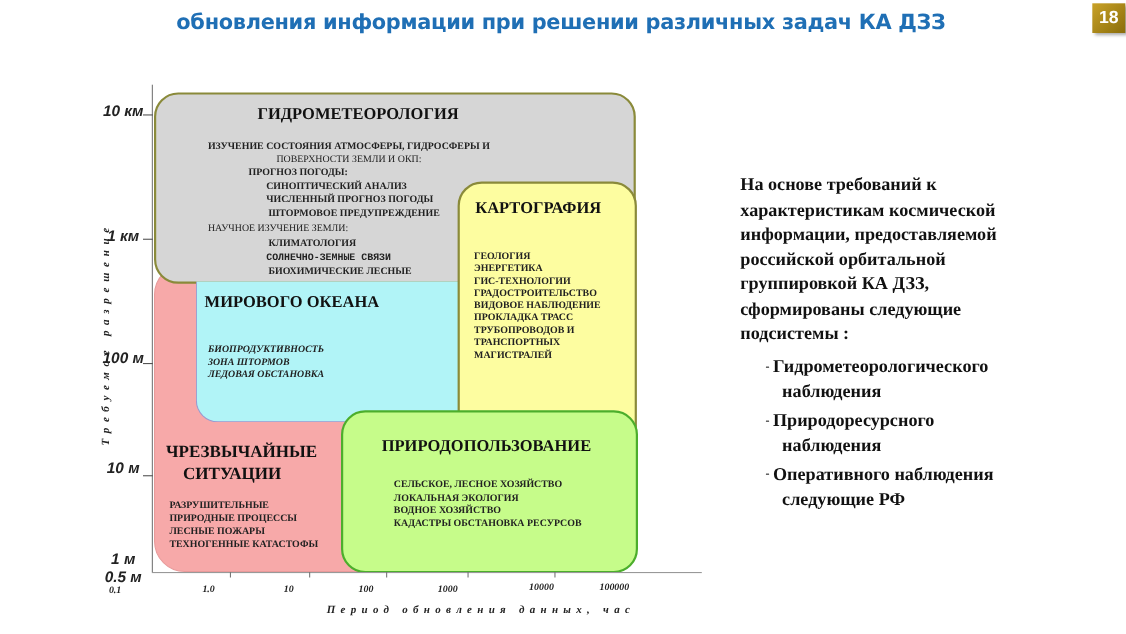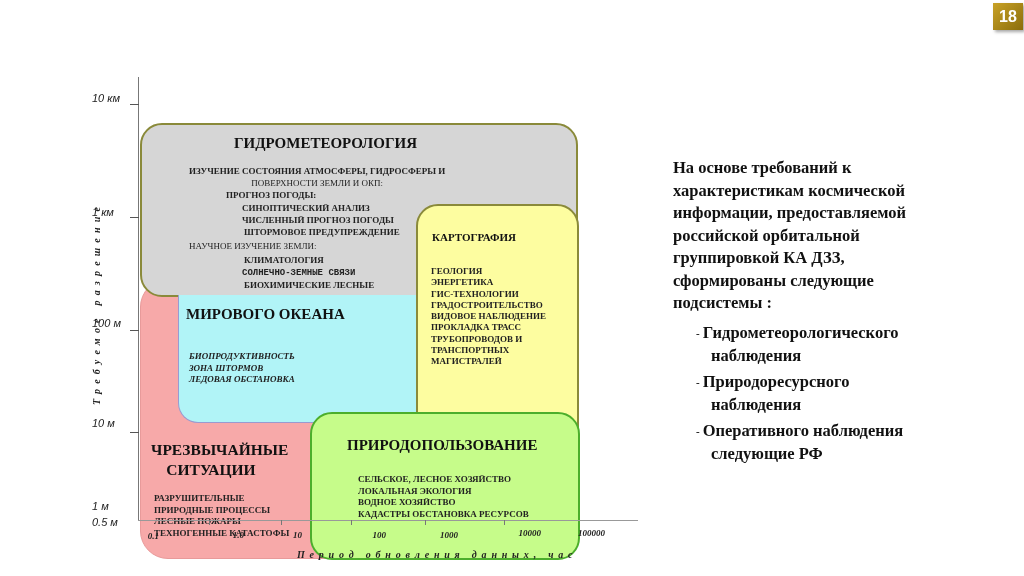--- a/index.html
+++ b/index.html
@@ -22,37 +22,37 @@
     font-family: "Liberation Sans", sans-serif;
     box-shadow: 2px 2px 3px rgba(0,0,0,0.35);
   }
   .chart { position: absolute; left: 0; top: 0; width: 650px; height: 576px; }
   .axis-y { position: absolute; left: 138px; top: 77px; width: 1px; height: 443px; background: #777; }
   .axis-x { position: absolute; left: 138px; top: 520px; width: 500px; height: 1px; background: #999; }
   .ytick { position: absolute; left: 130px; width: 9px; height: 1px; background: #555; }
   .xtick { position: absolute; top: 520px; width: 1px; height: 5px; background: #777; }
   .ylabel {
     position: absolute; font-family: "Liberation Sans", sans-serif; font-style: italic;
-    font-weight: normal; font-size: 11px; color: #222; text-align: left; width: 40px;
+    font-weight: bold; font-size: 14px; color: #222; text-align: center; width: 40px;
   }
   .xlabel {
     position: absolute; top: 530px; font-family: "Liberation Serif", serif; font-style: italic;
-    font-weight: bold; font-size: 9px; color: #222; text-align: right; width: 60px;
+    font-weight: bold; font-size: 9px; color: #222; text-align: left; width: 60px;
   }
   .y-axis-title {
     position: absolute; left: 91px; top: 405px; transform-origin: left top; transform: rotate(-90deg);
     font-family: "Liberation Serif", serif; font-style: italic; font-weight: bold;
     font-size: 10px; letter-spacing: 5.2px; color: #222; white-space: nowrap;
   }
   .x-axis-title {
     position: absolute; left: 297px; top: 549px;
     font-family: "Liberation Serif", serif; font-style: italic; font-weight: bold;
     font-size: 10px; letter-spacing: 4.8px; color: #222; white-space: nowrap;
   }
-  .box { position: absolute; box-sizing: border-box; font-family: "Liberation Serif", serif; color: #111; margin-top: 39px; }
+  .box { position: absolute; box-sizing: border-box; font-family: "Liberation Serif", serif; color: #111; }
   .box-pink { left: 140px; top: 240px; width: 260px; height: 280px; background: #f7a9a9; border: 1.5px solid #e89a9a; border-radius: 28px; }
   .box-gray { left: 140px; top: 84px; width: 438px; height: 174px; background: #d6d6d6; border: 2px solid #8a8a3a; border-radius: 22px; }
   .box-cyan { left: 178px; top: 256px; width: 244px; height: 128px; background: #b1f4f7; border: 1.5px solid #9a9ad0; border-radius: 0 0 0 20px; border-top: none; }
   .box-yellow { left: 416px; top: 165px; width: 163px; height: 260px; background: #fdfda0; border: 2px solid #8a8a3a; border-radius: 22px 22px 0 0; }
   .box-green { left: 310px; top: 373px; width: 270px; height: 148px; background: #c6fc8a; border: 2px solid #4cae2c; border-radius: 22px; }
   .box-title { position: absolute; font-weight: bold; color: #111; white-space: nowrap; }
   .box-text { position: absolute; font-size: 9px; line-height: 11.5px; white-space: nowrap; font-weight: bold; color: #222; }
   .box-text .normal { font-weight: normal; }
   .right-text {
     position: absolute; left: 673px; top: 157px; width: 300px;
@@ -63,20 +63,21 @@
     font-family: "Liberation Serif", serif; font-weight: bold; font-size: 16.5px; line-height: 22.5px; color: #111;
   }
   .right-list .item { margin-bottom: 4px; }
   .right-list .dash { font-size: 11px; vertical-align: top; margin-right: 3px; }
   .right-list .line2 { display: block; padding-left: 15px; }
 </style>
 </head>
 <body>
 
 <div class="title">
+  <div>обновления информации при решении различных задач КА ДЗЗ</div>
 </div>
 <div class="slide-num">18</div>
 
 <div class="chart">
 
   <div class="box box-pink">
     <div class="box-title" style="left:10px; top:160px; width:120px; text-align:center; font-size:15.5px; line-height:20px;">
       <div>ЧРЕЗВЫЧАЙНЫЕ</div>
       <div>СИТУАЦИИ</div>
     </div>
@@ -109,21 +110,21 @@
       <div>МИРОВОГО  ОКЕАНА</div>
     </div>
     <div class="box-text" style="left:10px; top:56px;font-style:italic;">
       <div>БИОПРОДУКТИВНОСТЬ</div>
       <div>ЗОНА ШТОРМОВ</div>
       <div>ЛЕДОВАЯ ОБСТАНОВКА</div>
     </div>
   </div>
 
   <div class="box box-yellow">
-    <div class="box-title" style="left:14px; top:25px; font-size:11px;">КАРТОГРАФИЯ</div>
+    <div class="box-title" style="left:14px; top:15px; font-size:15px;">КАРТОГРАФИЯ</div>
     <div class="box-text" style="left:13px; top:60px; line-height:11.3px;">
       <div>ГЕОЛОГИЯ</div>
       <div>ЭНЕРГЕТИКА</div>
       <div>ГИС-ТЕХНОЛОГИИ</div>
       <div>ГРАДОСТРОИТЕЛЬСТВО</div>
       <div>ВИДОВОЕ НАБЛЮДЕНИЕ</div>
       <div>ПРОКЛАДКА ТРАСС</div>
       <div>ТРУБОПРОВОДОВ И</div>
       <div>ТРАНСПОРТНЫХ</div>
       <div>МАГИСТРАЛЕЙ</div>
@@ -156,21 +157,21 @@
   <div class="ylabel" style="left:92px; top:516px;">0.5 м</div>
 
   <div class="xtick" style="left:209px;"></div>
   <div class="xtick" style="left:281px;"></div>
   <div class="xtick" style="left:351px;"></div>
   <div class="xtick" style="left:425px;"></div>
   <div class="xtick" style="left:504px;"></div>
 
   <div class="xlabel" style="left:99px; top:531px;">0.1</div>
   <div class="xlabel" style="left:184px;">1.0</div>
-  <div class="xlabel" style="left:242px;">10</div>
+  <div class="xlabel" style="left:258px;">10</div>
   <div class="xlabel" style="left:326px;">100</div>
   <div class="xlabel" style="left:398px;">1000</div>
   <div class="xlabel" style="left:481px; top:528px;">10000</div>
   <div class="xlabel" style="left:545px; top:528px;">100000</div>
 
   <div class="y-axis-title">Требуемое разрешение</div>
   <div class="x-axis-title">Период обновления данных, час</div>
 </div>
 
 <div class="right-text">

